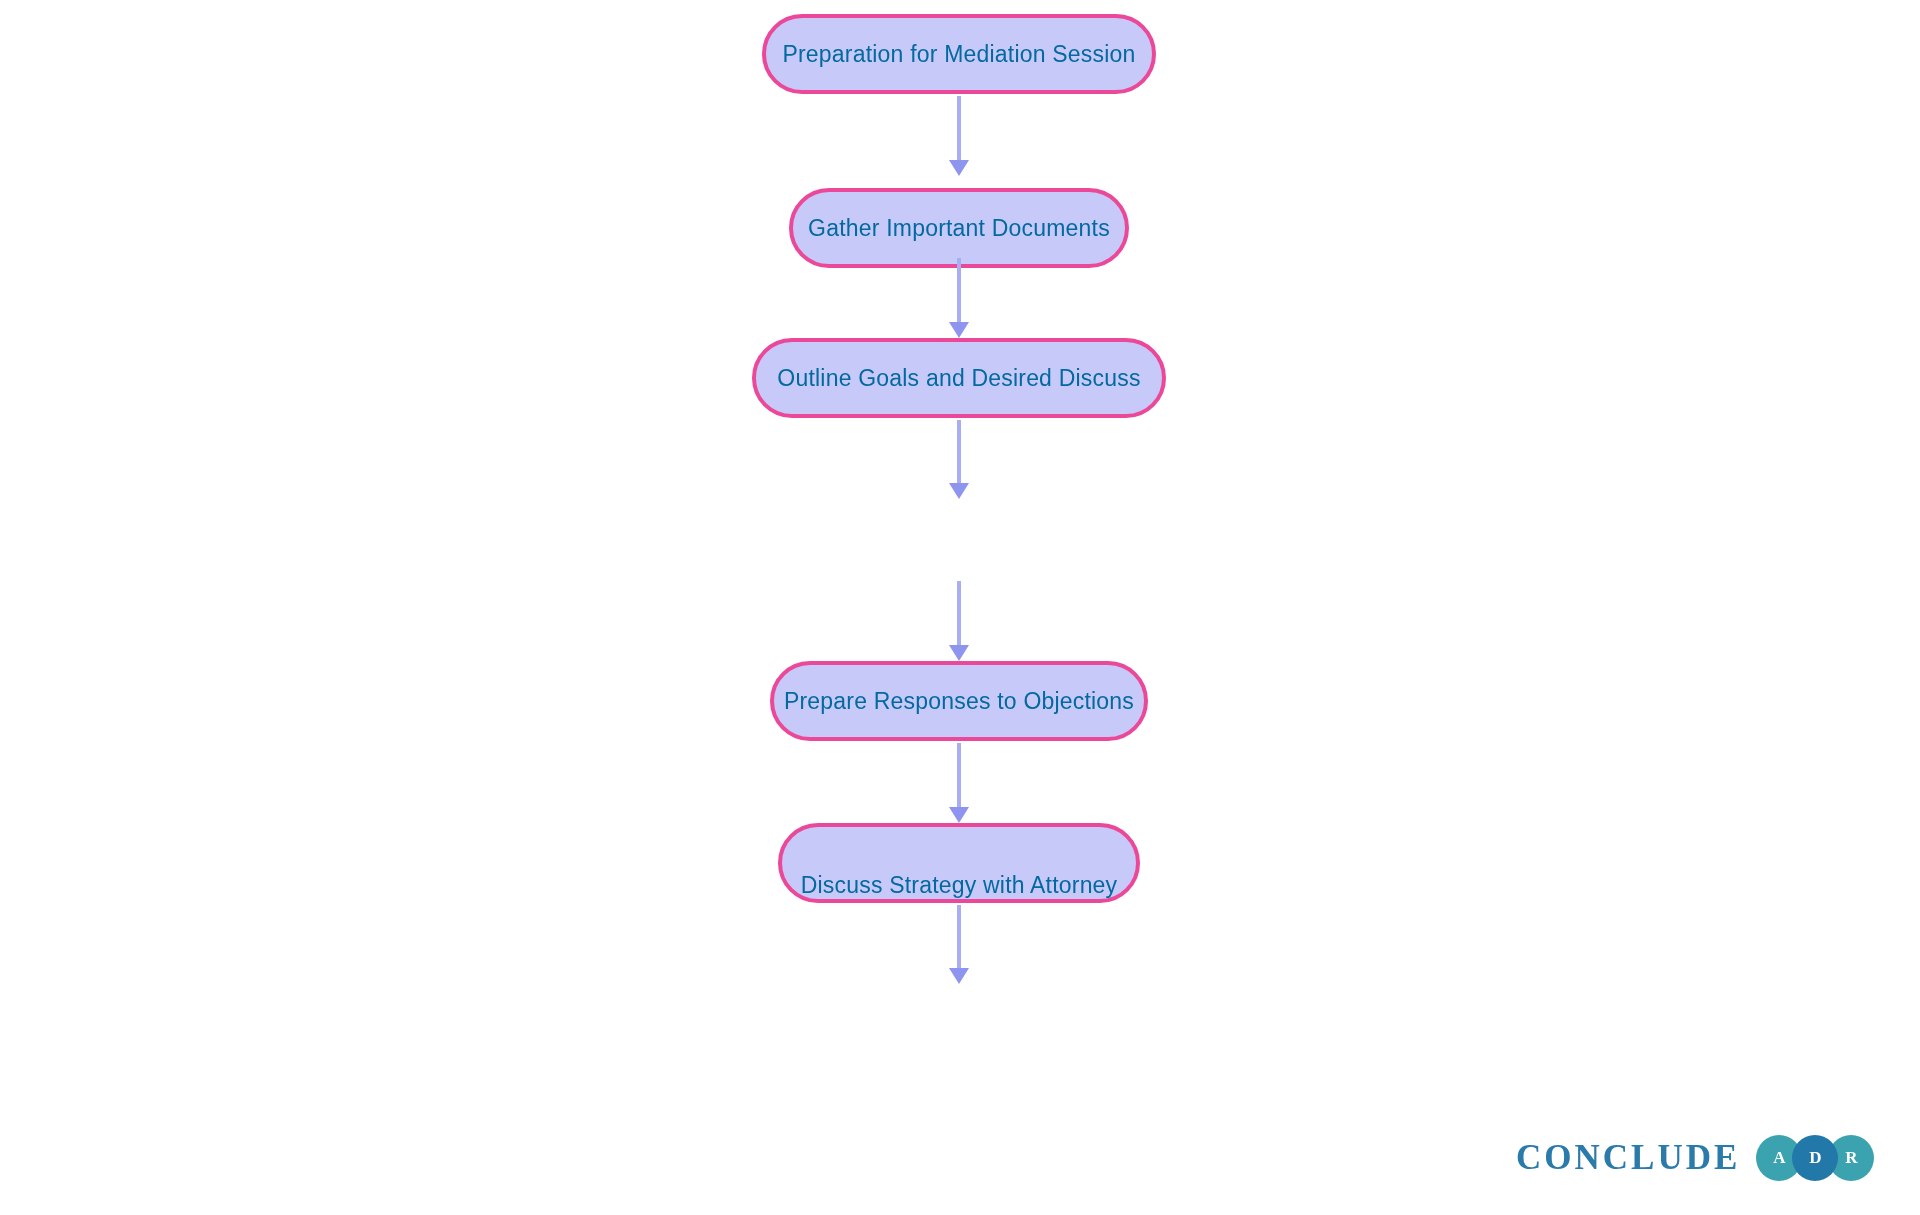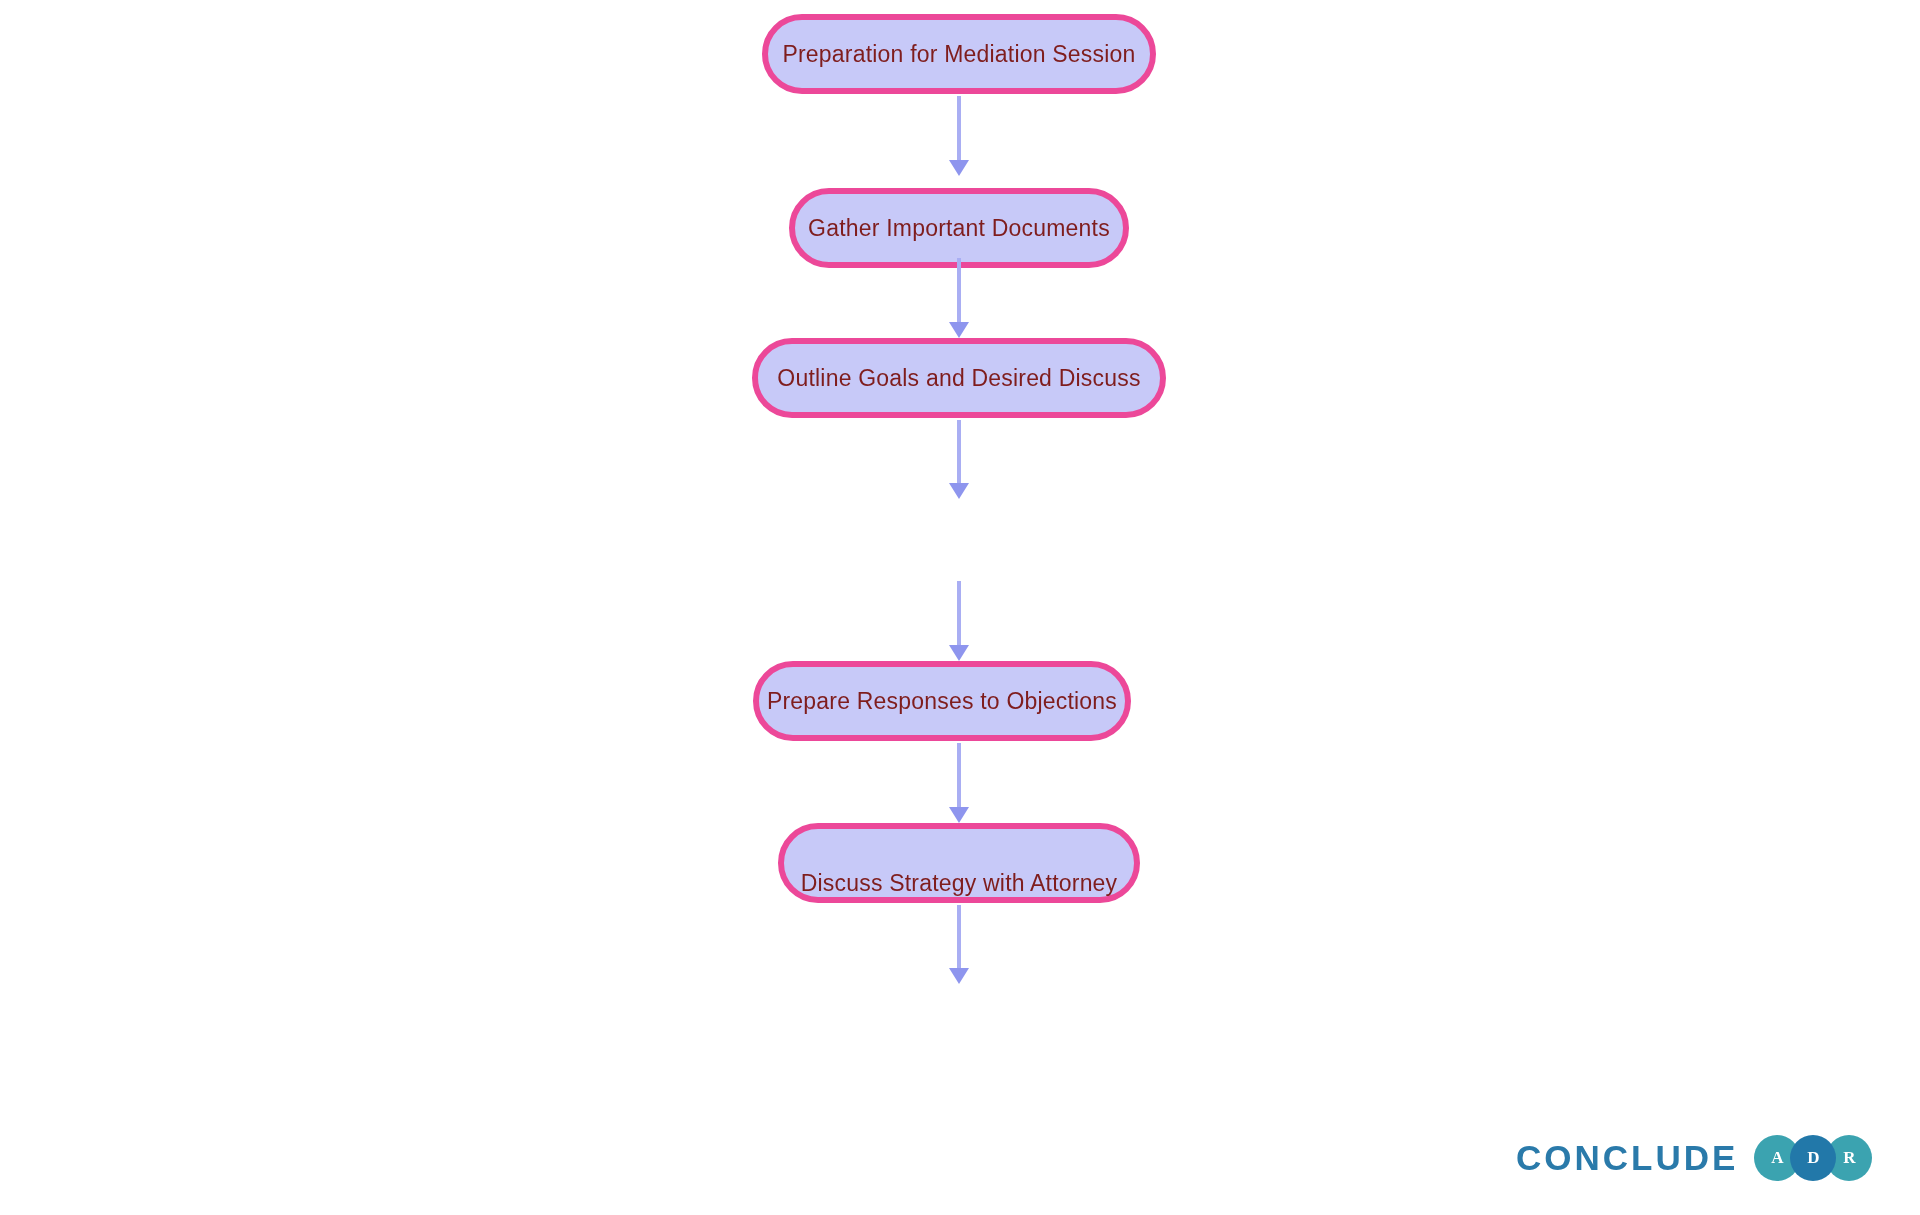--- a/index.html
+++ b/index.html
@@ -13,26 +13,26 @@
     height: 1215px;
     background: #ffffff;
     overflow: hidden;
     font-family: "Liberation Sans", sans-serif;
   }
   .flow-node {
     position: absolute;
     height: 80px;
     box-sizing: border-box;
     background: #c7c9f8;
-    border: 6px solid #ec4899;
+    border: 4px solid #ec4899;
     border-radius: 40px;
     display: flex;
     align-items: center;
     justify-content: center;
-    color: #7f1d1d;
+    color: #0369a1;
     font-size: 23px;
     white-space: nowrap;
     letter-spacing: 0.2px;
   }
   .flow-arrow {
     position: absolute;
     width: 22px;
   }
   .flow-arrow .shaft {
     position: absolute;
@@ -55,21 +55,21 @@
   }
   .logo {
     position: absolute;
     left: 1516px;
     top: 1134px;
     height: 48px;
     display: flex;
     align-items: center;
   }
   .logo-wordmark {
-    font-family: Liberation Sans, sans-serif;
+    font-family: Liberation Serif, serif;
     font-weight: bold;
     font-size: 35px;
     letter-spacing: 3px;
     color: #2a7aaa;
   }
   .logo-circles {
     display: flex;
     align-items: center;
     margin-left: 16px;
   }
@@ -97,21 +97,21 @@
 
   <div class="flow-node" style="left:762px; top:14px;  width:394px;">
       <span>Preparation for Mediation Session</span>
     </div>
   <div class="flow-node" style="left:789px; top:188px; width:340px;">
       <span>Gather Important Documents</span>
     </div>
   <div class="flow-node" style="left:752px; top:338px; width:414px;">
       <span>Outline Goals and Desired Discuss</span>
     </div>
-  <div class="flow-node" style="left:753px; top:661px; width:378px;text-align:center;">
+  <div class="flow-node" style="left:770px; top:661px; width:378px;text-align:center;">
       <span>Prepare Responses to Objections</span>
     </div>
   <div class="flow-node" style="left:778px; top:823px; width:362px;align-items:flex-end;">
       <span>Discuss Strategy with Attorney</span>
     </div>
 
   <div class="flow-arrow" style="left:948px; top:94px;  height:82px;">
       <div class="shaft" style="height:64px;"></div>
       <div class="head"></div>
     </div>

